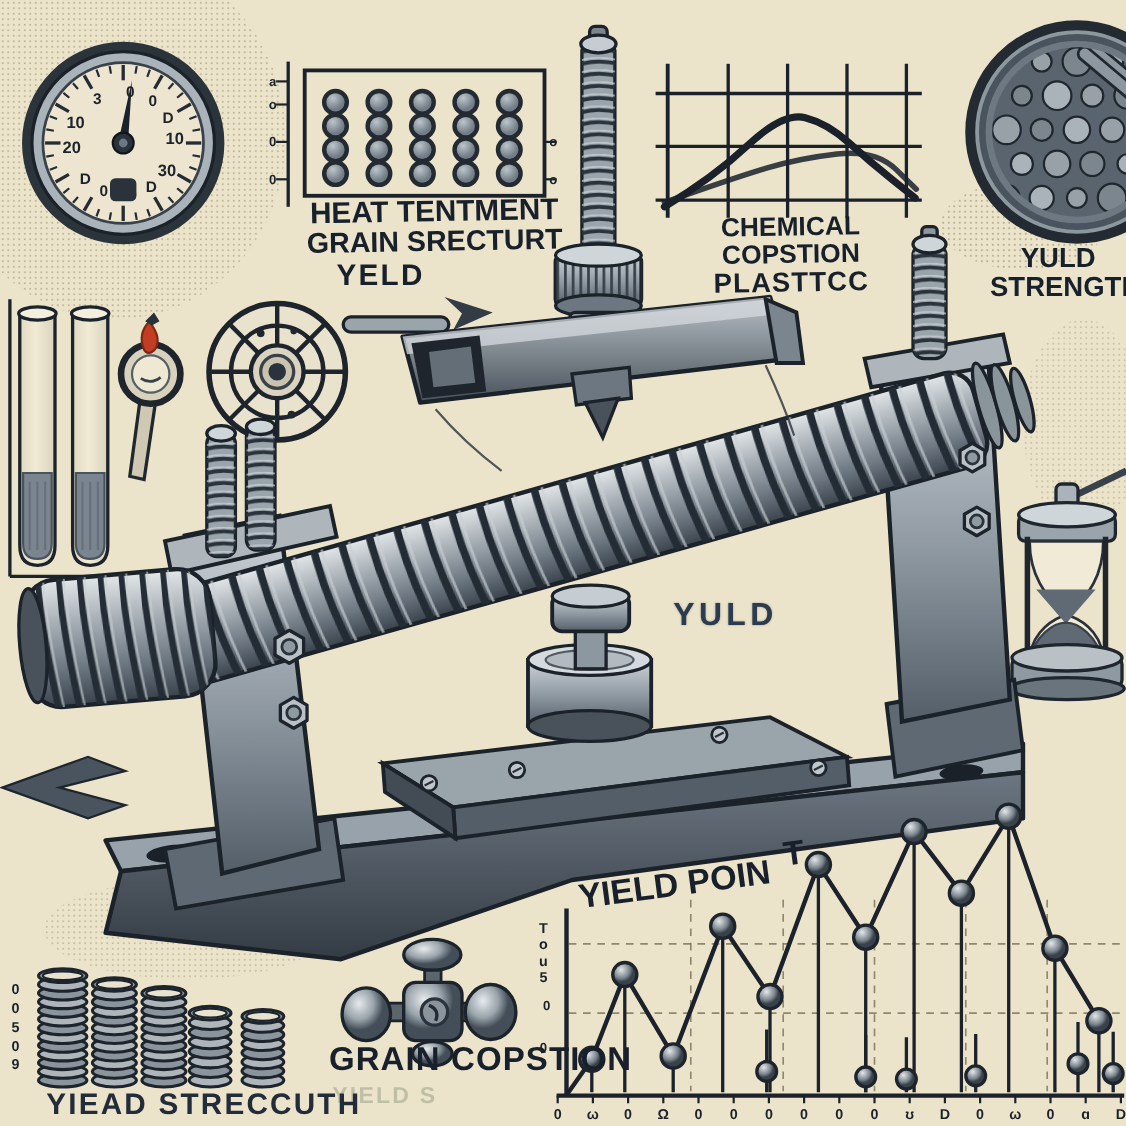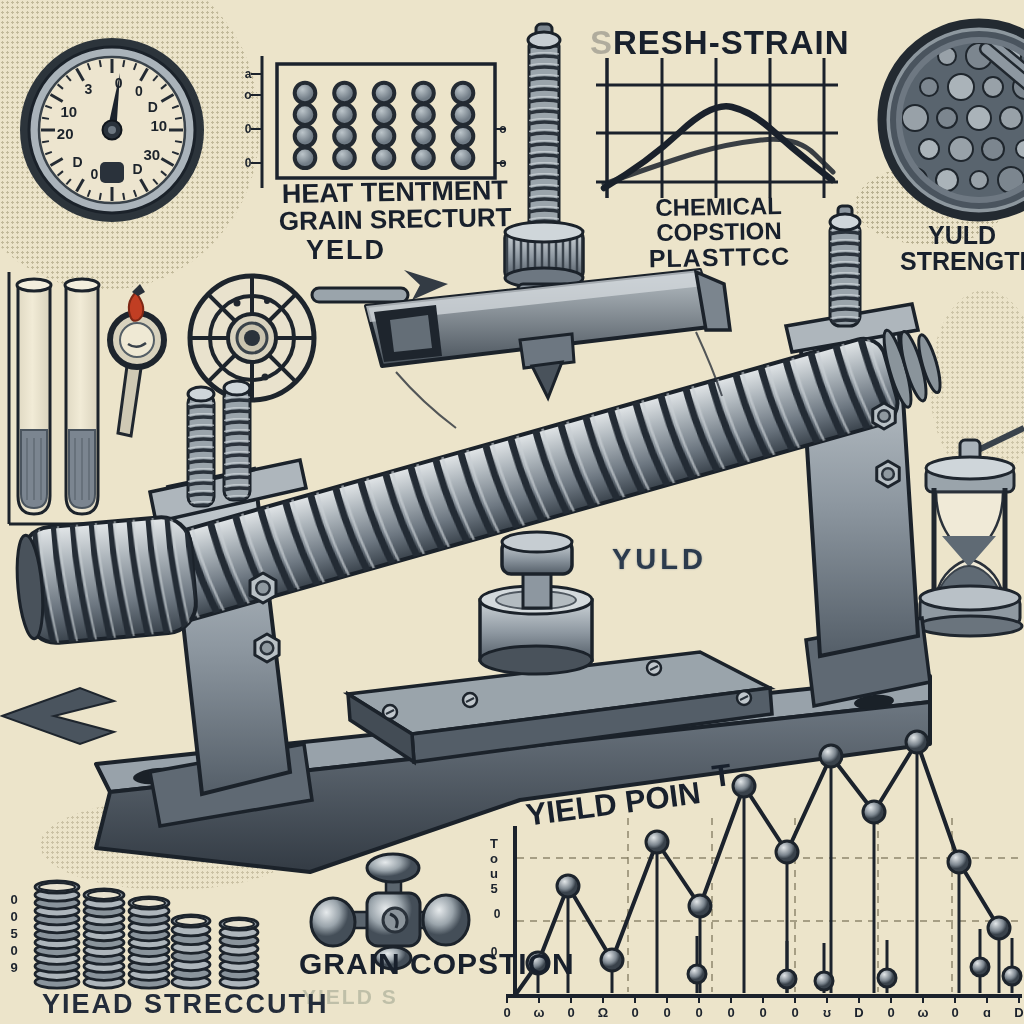--- a/index.html
+++ b/index.html
@@ -595,21 +595,20 @@
         <text x="1019" y="1017" font-size="13" fill="#1b222c" text-anchor="middle">D</text>
         <text x="494" y="848" font-size="13" fill="#1b222c" text-anchor="middle">T</text>
         <text x="494" y="863" font-size="13" fill="#1b222c" text-anchor="middle">o</text>
         <text x="494" y="878" font-size="13" fill="#1b222c" text-anchor="middle">u</text>
         <text x="494" y="893" font-size="13" fill="#1b222c" text-anchor="middle">5</text>
         <text x="497" y="918" font-size="12" fill="#1b222c" text-anchor="middle">0</text>
         <text x="494" y="956" font-size="12" fill="#1b222c" text-anchor="middle">0</text>
       </g>
   </svg>
 
-  <div class="lbl z4" style="left:590px;top:26px;font-size:33px;letter-spacing:1px;"><span class="faded">S</span><span>RESH-STRAIN</span></div>
 
   <div class="lbl ctr z4" style="left:276px;top:178px;width:238px;transform:rotate(-1deg);">
     <div style="font-size:27px;">HEAT TENTMENT</div>
     <div style="font-size:26px;">GRAIN SRECTURT</div>
   </div>
 
   <div class="lbl ctr z4" style="left:590px;top:194px;width:258px;transform:rotate(-1deg);">
     <div style="font-size:24px;">CHEMICAL COPSTION</div>
     <div style="font-size:25px;letter-spacing:1px;">PLASTTCC</div>
   </div>

